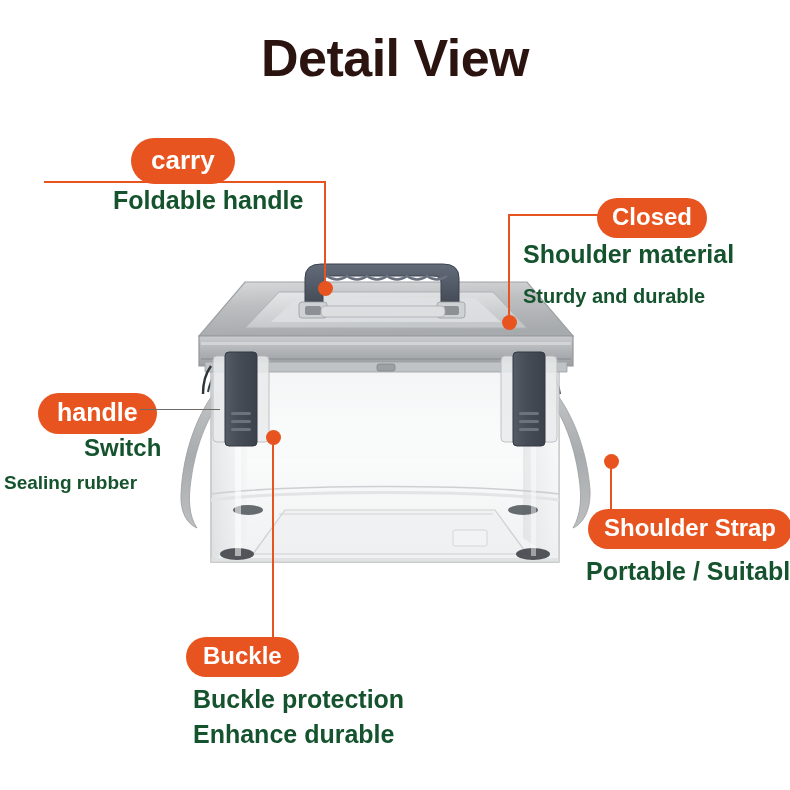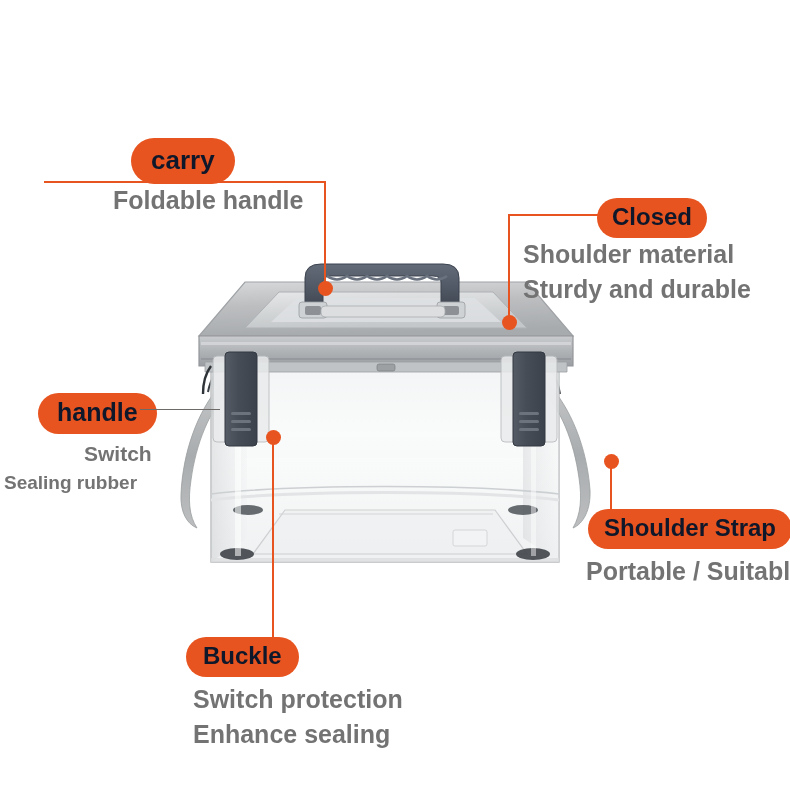--- a/index.html
+++ b/index.html
@@ -31,32 +31,32 @@
     letter-spacing: -0.5px;
     color: #2b1410;
     font-family: "Liberation Sans", sans-serif;
   }
 
   
   .pill {
     position: absolute;
     display: inline-block;
     background: #e8541f;
-    color: #0f172a;
+    color: #ffffff;
     font-weight: bold;
     border-radius: 999px;
     white-space: nowrap;
     line-height: 1;
     font-family: "Liberation Sans", sans-serif;
   }
 
   
   .desc {
     position: absolute;
-    color: #737373;
+    color: #14532d;
     font-weight: bold;
     white-space: nowrap;
     font-family: "Liberation Sans", sans-serif;
   }
 
   
   .conn-h {           
     position: absolute;
     background: #e8541f;
     height: 2px;
@@ -87,20 +87,21 @@
     width: 420px;
     height: 345px;
   }
   #product svg { display: block; }
 </style>
 </head>
 <body>
 
 <div id="stage">
 
+  <div class="page-title">Detail View</div>
 
   <div id="product">
     <svg width="420" height="345" viewBox="0 0 420 345" xmlns="http://www.w3.org/2000/svg">
       <defs>
         <linearGradient id="lidTop" x1="0" y1="0" x2="0.2" y2="1">
           <stop offset="0" stop-color="#d6d8da"></stop>
           <stop offset="0.45" stop-color="#bcbec0"></stop>
           <stop offset="1" stop-color="#a8abae"></stop>
         </linearGradient>
         <linearGradient id="lidFront" x1="0" y1="0" x2="0" y2="1">
@@ -238,41 +239,41 @@
 
   <div class="desc" style="left:113px; top:186px; font-size:25px;">Foldable handle</div>
 
   <div class="conn-h" style="left:44px; top:181px; width:282px;"></div>
   <div class="conn-v" style="left:324px; top:181px; height:107px;"></div>
   <div class="dot" style="left:318px; top:281px;"></div>
 
   <div class="pill" style="left:597px; top:198px; padding:7px 15px 9px; font-size:24px;">Closed</div>
 
   <div class="desc" style="left:523px; top:240px; font-size:25px;">Shoulder material</div>
-  <div class="desc" style="left:523px; top:275px; font-size:25px;">Sturdy and durable</div>
+  <div class="desc" style="left:523px; top:285px; font-size:20px;">Sturdy and durable</div>
 
   <div class="conn-h" style="left:508px; top:214px; width:92px;"></div>
   <div class="conn-v" style="left:508px; top:214px; height:108px;"></div>
   <div class="dot" style="left:502px; top:315px;"></div>
 
   <div class="pill" style="left:38px; top:393px; padding:7px 19px 9px; font-size:25px;">handle</div>
 
-  <div class="desc" style="left:84px; top:434px; font-size:21px;margin-top:8px;">Switch</div>
+  <div class="desc" style="left:84px; top:434px; font-size:24px;">Switch</div>
   <div class="desc" style="left:4px; top:472px; font-size:19px;">Sealing rubber</div>
 
   <div class="conn-thin" style="left:140px; top:409px; width:80px;"></div>
 
   <div class="pill" style="left:588px; top:509px; padding:7px 16px 9px; font-size:24px;">Shoulder Strap</div>
 
   <div class="desc" style="left:586px; top:557px; font-size:25px;">Portable / Suitable</div>
 
   <div class="conn-v" style="left:610px; top:461px; height:48px;"></div>
   <div class="dot" style="left:604px; top:454px;"></div>
 
   <div class="pill" style="left:186px; top:637px; padding:7px 17px 9px; font-size:24px;">Buckle</div>
 
-  <div class="desc" style="left:193px; top:685px; font-size:25px;">Switch protection</div>
-  <div class="desc" style="left:193px; top:720px; font-size:25px;">Enhance sealing</div>
+  <div class="desc" style="left:193px; top:685px; font-size:25px;">Buckle protection</div>
+  <div class="desc" style="left:193px; top:720px; font-size:25px;">Enhance durable</div>
 
   <div class="conn-v" style="left:272px; top:437px; height:200px;"></div>
   <div class="dot" style="left:266px; top:430px;"></div>
 
 </div>
 
 </body></html>

